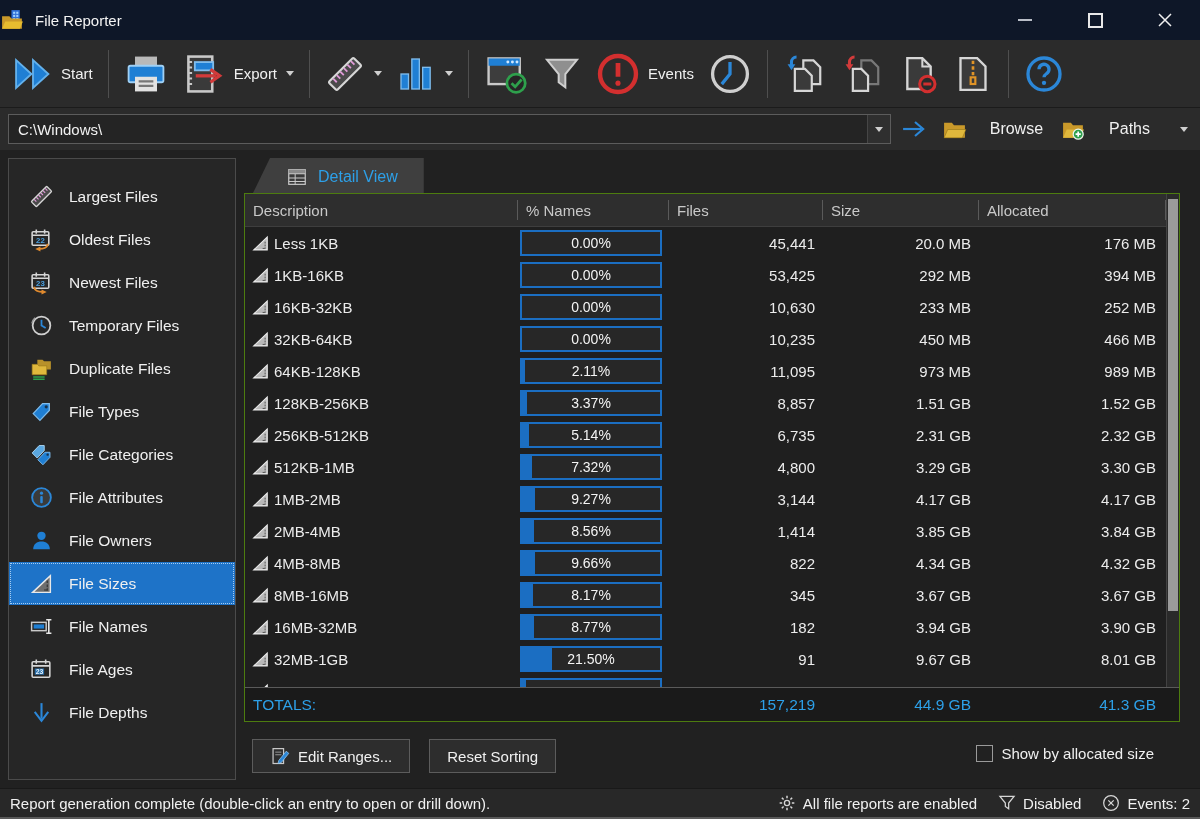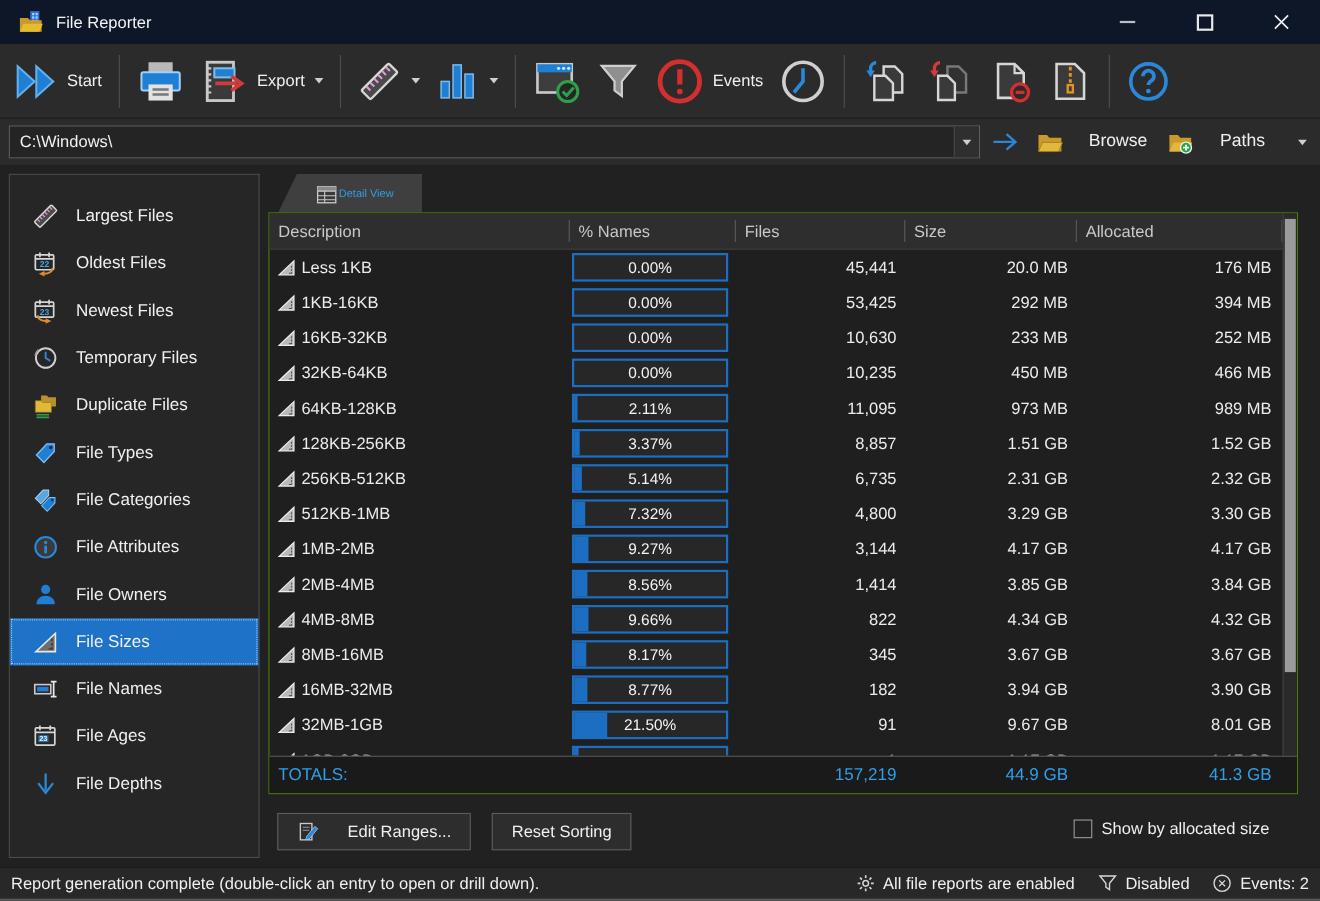--- a/index.html
+++ b/index.html
@@ -6,21 +6,21 @@
   body{
     width:1200px;height:819px;position:relative;overflow:hidden;
     background:#212121;color:#f0f0f0;
     font-family:"Liberation Sans", sans-serif;font-size:15px;
     outline:1px solid #000;
   }
   svg{display:block}
 
   
   .titlebar{position:absolute;left:0;top:0;right:0;height:40px;background:#0e1728;
-    display:flex;align-items:center;padding-left:16px;box-sizing:border-box}
+    display:flex;align-items:center;box-sizing:border-box}
   .appicon{width:25px;height:25px;margin-right:10px}
   .appicon svg{width:100%;height:100%}
   .wtitle{font-size:15px;color:#f4f4f4}
   .winbtns{margin-left:auto;display:flex;height:100%}
   .winbtn{width:70px;height:100%;display:flex;align-items:center;justify-content:center;cursor:pointer}
   .min-glyph{width:14px;height:2px;background:#b9bec8}
   .max-glyph{width:15px;height:15px;border:2px solid #e8e8e8;box-sizing:border-box}
 
   
   .toolbar{position:absolute;left:0;top:40px;right:0;height:68px;background:#2b2b2b;
@@ -53,21 +53,21 @@
 
   .sidebar{position:absolute;left:8px;top:8px;width:228px;height:622px;background:#262626;
     border:1px solid #4b4b4b;box-sizing:border-box;padding-top:16px}
   .sitem{height:43px;display:flex;align-items:center;padding-left:20px;gap:15px;font-size:15.5px;cursor:pointer}
   .sitem.selected{background:#1e73c8;outline:1px dotted #a6ccf0;outline-offset:-2px}
   .sicon{width:25px;height:25px;flex:0 0 25px}
   .sicon svg{width:100%;height:100%}
 
   
   .tabs{position:absolute;left:252px;top:8px;height:37px;display:flex;align-items:flex-end}
-  .tab{height:37px;display:flex;align-items:center;font-size:10px;cursor:pointer;box-sizing:border-box}
+  .tab{height:37px;display:flex;align-items:center;gap:10px;font-size:16px;cursor:pointer;box-sizing:border-box}
   .tab svg{width:22px;height:22px}
   .tab.active{background:#3f3f3f;color:#2da0e8;padding:0 26px 0 34px;
     clip-path:polygon(18px 0,100% 0,100% 100%,0 100%)}
   .tab.inactive{background:#2e2e2e;color:#ececec;border:1px solid #525252;border-bottom:none;padding:0 22px}
 
   
   .tablewrap{position:absolute;left:244px;top:43px;width:936px;height:529px;border:1px solid #4d7c0f;
     box-sizing:border-box;background:#1f1f1f}
   .thead{height:33px;width:calc(100% - 13px);background:#2e2e2e;display:flex;align-items:center;
     color:#c9c9c9;font-size:15px;border-bottom:1px solid #3e3e3e;box-sizing:border-box}
@@ -91,21 +91,21 @@
   .scrollbar{position:absolute;top:0;right:0;width:13px;height:494px;background:#2a2a2a;border-left:1px solid #424242;box-sizing:border-box}
   .thumb{position:absolute;left:1px;right:1px;top:5px;height:412px;background:#9b9b9b;cursor:pointer}
   .totals{position:absolute;left:0;right:0;bottom:0;height:33px;background:#1a1a1a;border-top:1px solid #5a5a5a;
     display:flex;align-items:center;color:#2da0e8;font-size:15.5px}
   .totals .tlabel{width:424px;padding-left:8px;box-sizing:border-box}
   .totals .cell.alloc{padding-right:23px}
 
   
   .actions{position:absolute;left:252px;top:589px;display:flex;align-items:center}
   .abtn{height:34px;background:#2d2d2d;border:1px solid #5c5c5c;color:#f0f0f0;font-size:15px;
-    font-family:inherit;display:inline-flex;align-items:center;gap:25px;padding:0 17px;margin-right:19px;cursor:pointer}
+    font-family:inherit;display:inline-flex;align-items:center;gap:7px;padding:0 17px;margin-right:19px;cursor:pointer}
   .abtn svg{width:21px;height:21px}
   .chkwrap{position:absolute;right:46px;top:595px;display:flex;align-items:center;gap:8px;font-size:15px;cursor:pointer}
   .box{width:17px;height:17px;border:1px solid #9a9a9a;background:#212121;box-sizing:border-box}
 
   
   .statusbar{position:absolute;left:0;right:0;bottom:0;height:31px;background:#282828;
     border-top:1px solid #191919;border-bottom:2px solid #5a5a5a;display:flex;align-items:center;
     padding:0 10px;box-sizing:border-box;font-size:15px}
   .sright{margin-left:auto;display:flex;align-items:center}
   .sic{width:20px;height:20px;margin-right:6px}

